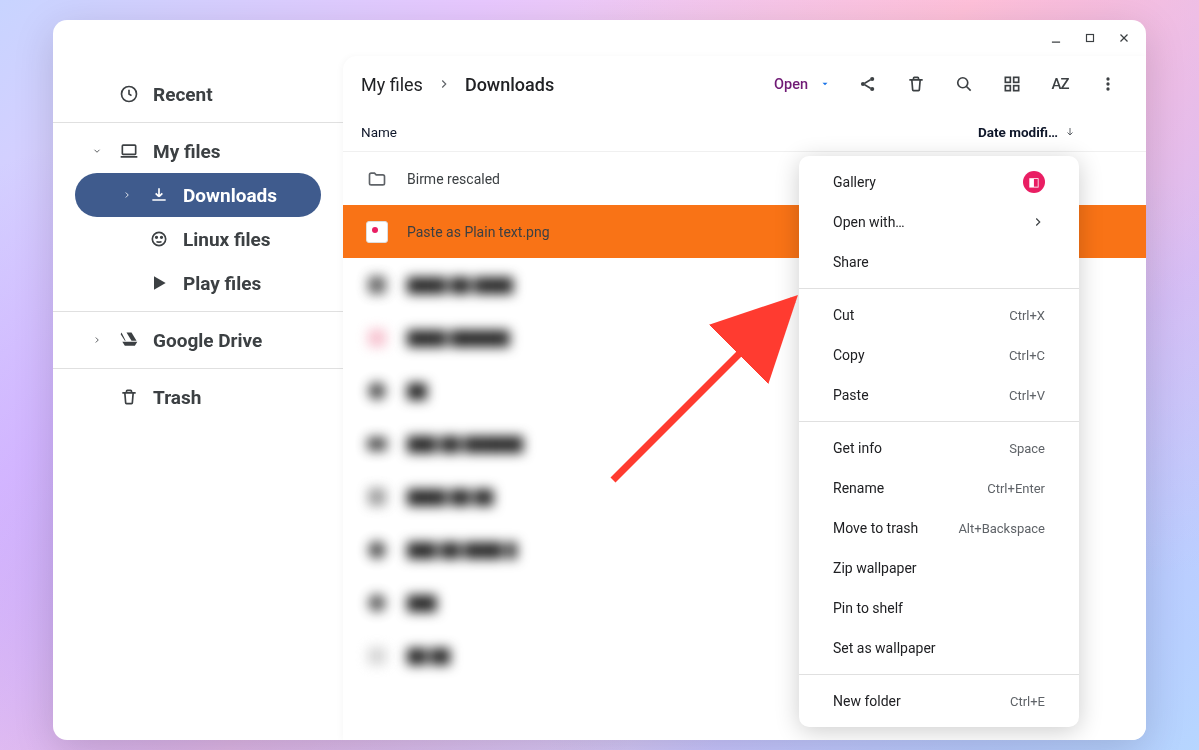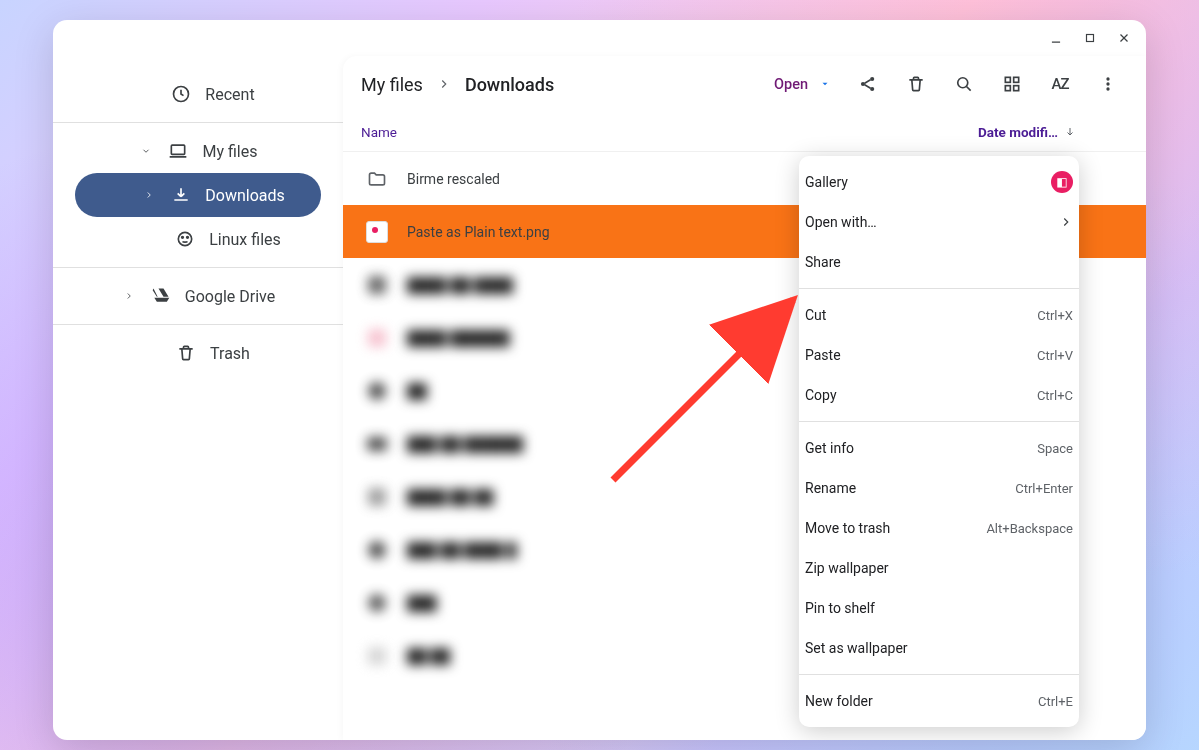--- a/index.html
+++ b/index.html
@@ -19,55 +19,55 @@
     background: #fff; border-radius: 14px; box-shadow: 0 10px 40px rgba(0,0,0,0.15);
     display: flex; flex-direction: column; overflow: hidden;
   }
   .titlebar { height: 36px; display: flex; justify-content: flex-end; align-items: center; padding-right: 8px; gap: 6px; }
   .tb-btn { width: 28px; height: 28px; display:flex; align-items:center; justify-content:center; border-radius: 50%; cursor: pointer; color: #3c4043; }
   .tb-btn svg { width: 14px; height: 14px; }
   .body { flex: 1; display: flex; }
   .sidebar { width: 290px; padding: 16px 0 0 0; }
   .sb-section { padding: 0 22px 6px 22px; border-bottom: 1px solid #e0e0e0; margin-bottom: 6px; }
   .sb-section.last { border-bottom: none; }
-  .sb-item { display: flex; align-items: center; height: 44px; border-radius: 22px; padding: 0 14px; cursor: pointer; color: #3c4043; font-size: 16px; font-weight: 400; gap: 14px; justify-content: center; }
+  .sb-item { display: flex; align-items: center; height: 44px; border-radius: 22px; padding: 0 14px; cursor: pointer; color: #3c4043; font-size: 19px; font-weight: 700; gap: 14px; }
   .sb-item .chev { width: 16px; display:flex; justify-content:center; }
   .sb-item.active { background: #3f5b8d; color: #fff; }
   .sb-item.sub { padding-left: 44px; }
   .sb-icon { width: 20px; height: 20px; display:flex; align-items:center; justify-content:center; flex-shrink: 0; }
   .main { flex: 1; background: #fff; border-radius: 14px 0 0 0; box-shadow: -2px 0 6px rgba(0,0,0,0.03); display: flex; flex-direction: column; overflow: hidden; }
   .toolbar { height: 56px; display: flex; align-items: center; padding: 0 18px; gap: 8px; }
   .breadcrumb { display: flex; align-items: center; gap: 14px; font-size: 18px; color: #202124; }
   .bc-seg { font-weight: 400; }
   .bc-seg.current { font-weight: 500; }
   .spacer { flex: 1; }
   .open-btn { color: #701a75; font-size: 14.5px; font-weight: 500; display: flex; align-items: center; gap: 12px; padding: 6px 10px; border-radius: 6px; cursor: pointer; }
   .tb-icon { width: 40px; height: 40px; display:flex; align-items:center; justify-content:center; cursor: pointer; color: #3c4043; border-radius: 50%; }
   .tb-icon svg { width: 20px; height: 20px; }
-  .headers { height: 40px; display: flex; align-items: center; padding: 0 18px; font-size: 13.5px; color: #4c1d95; border-bottom: 1px solid #f0f0f0; }
+  .headers { height: 40px; display: flex; align-items: center; padding: 0 18px; font-size: 13.5px; color: #0f172a; border-bottom: 1px solid #f0f0f0; }
   .col-name { flex: 1; }
   .col-date { width: 150px; display: flex; align-items: center; gap: 6px; font-weight: bold; }
   .rows { flex: 1; position: relative; }
   .row { height: 53px; display: flex; align-items: center; padding: 0 18px; font-size: 14px; color: #3c4043; position: relative; }
   .row.selected { background: #f97316; }
   .row .ficon { width: 32px; display:flex; justify-content:center; margin-right: 14px; }
   .row .fname { flex: 1; }
   .row .fdate { width: 150px; white-space: nowrap; overflow: hidden; }
   .blurred .fname, .blurred .ficon { filter: blur(6px); }
   .blurred .ficon { opacity: 0.8; }
   .blurred .fname { color: #222; font-weight: 500; }
   .thumb { width:22px; height:22px; border:1px solid #ddd; border-radius:3px; background:#fff; position:relative; }
   .thumb::after { content:""; position:absolute; left:5px; top:5px; width:6px; height:6px; background:#e91e63; border-radius:50%; }
   
   .menu {
     position: absolute; left: 746px; top: 136px; width: 280px; background: #fff;
     border-radius: 10px; box-shadow: 0 4px 24px rgba(0,0,0,0.2); padding: 6px 0; z-index: 50;
     font-size: 14px; color: #202124;
   }
-  .menu-item { height: 40px; display: flex; align-items: center; padding: 0 6px; cursor: pointer; justify-content: space-between; gap: 10px; }
+  .menu-item { height: 40px; display: flex; align-items: center; padding: 0 34px; cursor: pointer; justify-content: space-between; gap: 10px; }
   .menu-shortcut { color: #5f6368; font-size: 13px; }
   .menu-sep { height: 1px; background: #e0e0e0; margin: 6px 0; }
   .menu-right { display:flex; align-items:center; }
   .gallery-badge { width:22px; height:22px; border-radius:50%; background:#e91e63; display:flex; align-items:center; justify-content:center; color:#fff; font-size:12px; }
   
   .arrow {
     position: absolute; left: 540px; top: 270px; width: 250px; height: 200px; z-index: 60; pointer-events: none;
   }
   .arrow svg { width: 100%; height: 100%; overflow: visible; }
 </style>
@@ -144,20 +144,29 @@
           <span class="sb-icon">
             <svg viewBox="0 0 24 24" fill="none" stroke="currentColor" stroke-width="2">
                 <circle cx="12" cy="12" r="8"></circle>
                 <circle cx="9" cy="10" r="1" fill="currentColor"></circle>
                 <circle cx="15" cy="10" r="1" fill="currentColor"></circle>
                 <path d="M9 15c1 1 5 1 6 0"></path>
               </svg>
           </span>
           <span>Linux files</span>
         </div>
+        <div class="sb-item sub">
+          <span class="chev"></span>
+          <span class="sb-icon">
+            <svg viewBox="0 0 24 24" fill="currentColor">
+                <path d="M6 4l14 8-14 8z"></path>
+              </svg>
+          </span>
+          <span>Play files</span>
+        </div>
       </div>
 
       <div class="sb-section">
         <div class="sb-item">
           <span class="chev">
             <svg width="10" height="10" viewBox="0 0 24 24">
                 <path d="M9 6l6 6-6 6" fill="none" stroke="currentColor" stroke-width="2"></path>
               </svg>
           </span>
           <span class="sb-icon">
@@ -344,26 +353,26 @@
     </div>
     <div class="menu-item">
       <span>Share</span>
     </div>
     <div class="menu-sep"></div>
     <div class="menu-item">
       <span>Cut</span>
       <span class="menu-shortcut">Ctrl+X</span>
     </div>
     <div class="menu-item">
+      <span>Copy</span>
+      <span class="menu-shortcut">Ctrl+C</span>
+    </div>
+    <div class="menu-item">
       <span>Paste</span>
       <span class="menu-shortcut">Ctrl+V</span>
-    </div>
-    <div class="menu-item">
-      <span>Copy</span>
-      <span class="menu-shortcut">Ctrl+C</span>
     </div>
     <div class="menu-sep"></div>
     <div class="menu-item">
       <span>Get info</span>
       <span class="menu-shortcut">Space</span>
     </div>
     <div class="menu-item">
       <span>Rename</span>
       <span class="menu-shortcut">Ctrl+Enter</span>
     </div>

